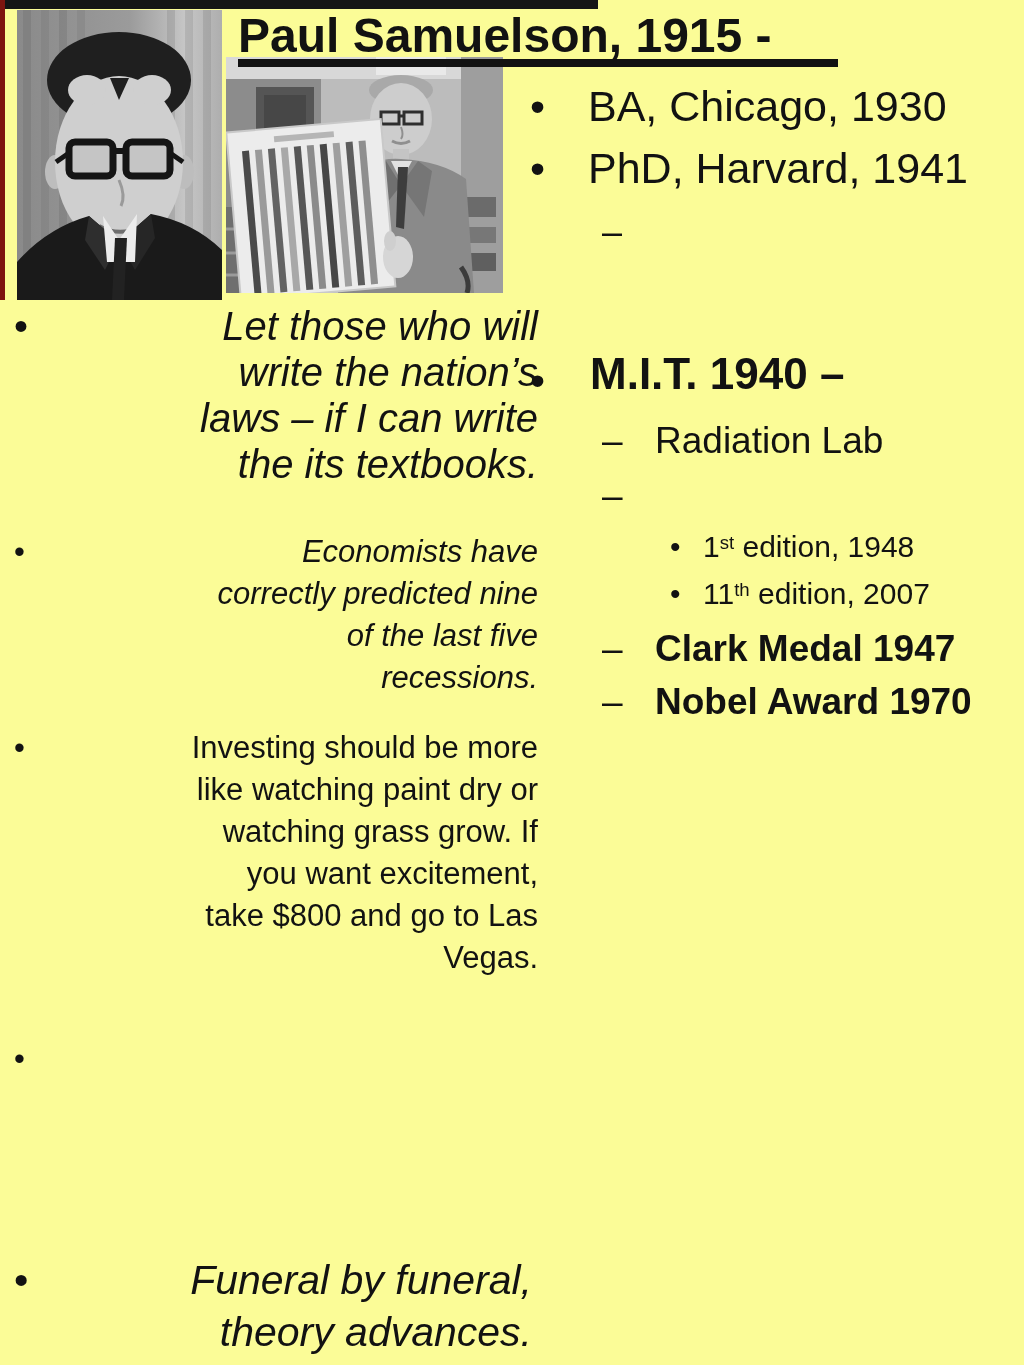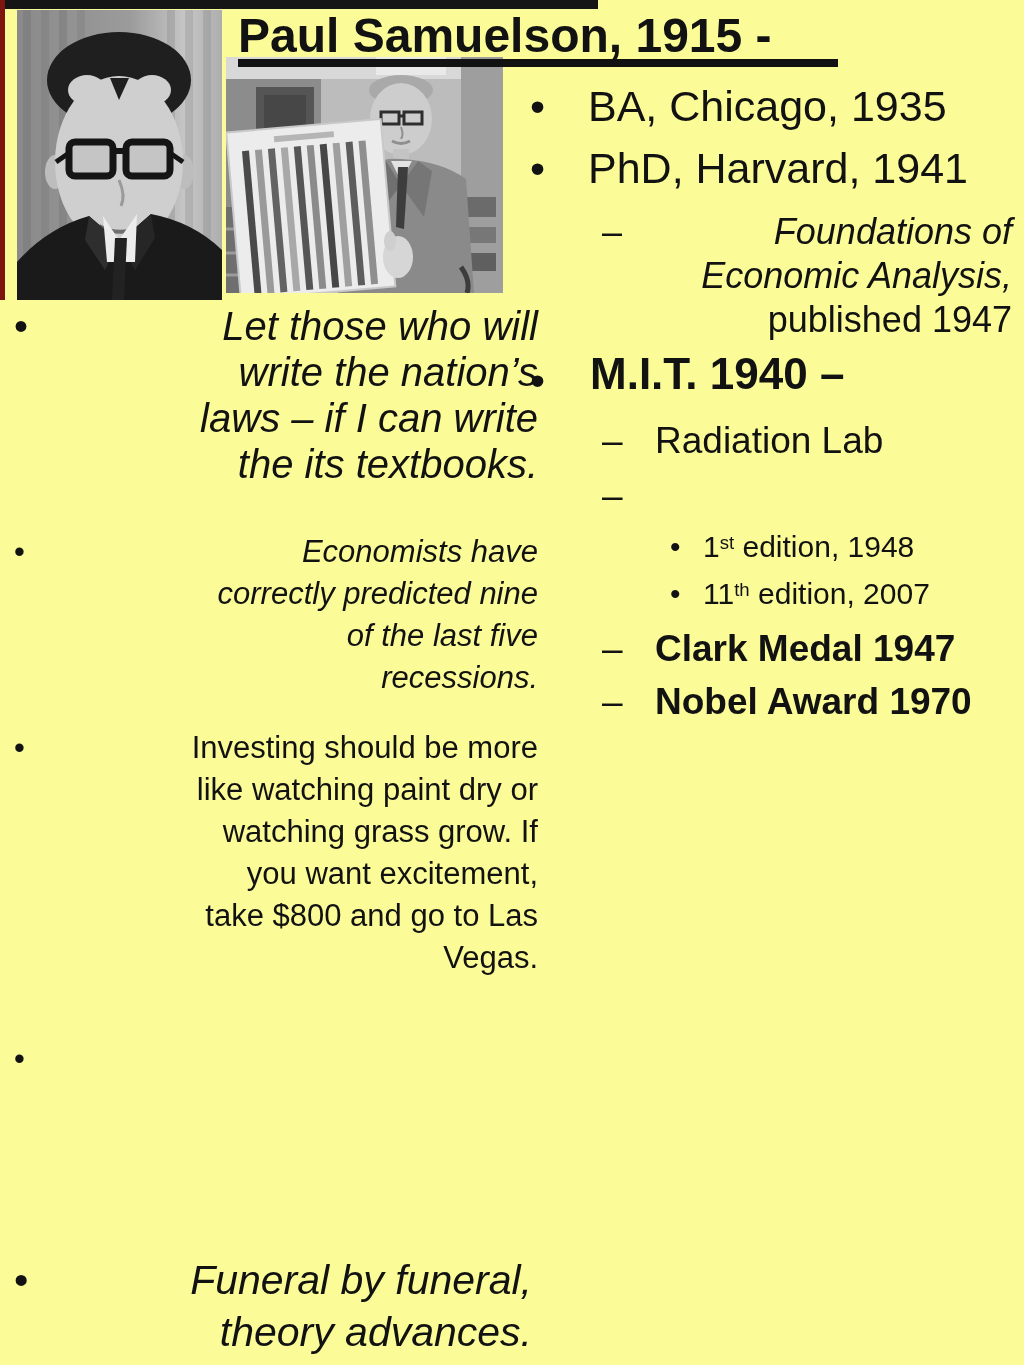--- a/index.html
+++ b/index.html
@@ -198,29 +198,26 @@
 take $800 and go to Las
 Vegas.</div>
 
   <span class="abs lm lm4">•</span>
 
   <span class="abs lm lm5">•</span>
   <div class="abs lb lb5 pre"> Funeral by funeral,
 theory advances.</div>
 
   <span class="abs r-l1 r-ba-m">•</span>
-  <div class="abs r-l1 r-ba nowrap">BA, Chicago, 1935</div>
+  <div class="abs r-l1 r-ba nowrap">BA, Chicago, 1930</div>
 
   <span class="abs r-l1 r-phd-m">•</span>
   <div class="abs r-l1 r-phd nowrap">PhD, Harvard, 1941</div>
 
   <span class="abs r-found-m">–</span>
-  <div class="abs r-found pre"><span class="it">Foundations of
-Economic Analysis,
-</span><span>published 1947</span></div>
 
   <span class="abs r-mit-m">•</span>
   <div class="abs r-mit bold nowrap">M.I.T. 1940 –</div>
 
   <span class="abs r-l2 r-rad-m">–</span>
   <div class="abs r-l2 r-rad nowrap">Radiation Lab</div>
 
   <span class="abs r-l2 r-eco-m">–</span>
 
   <span class="abs r-l3 r-e1-m">•</span>

